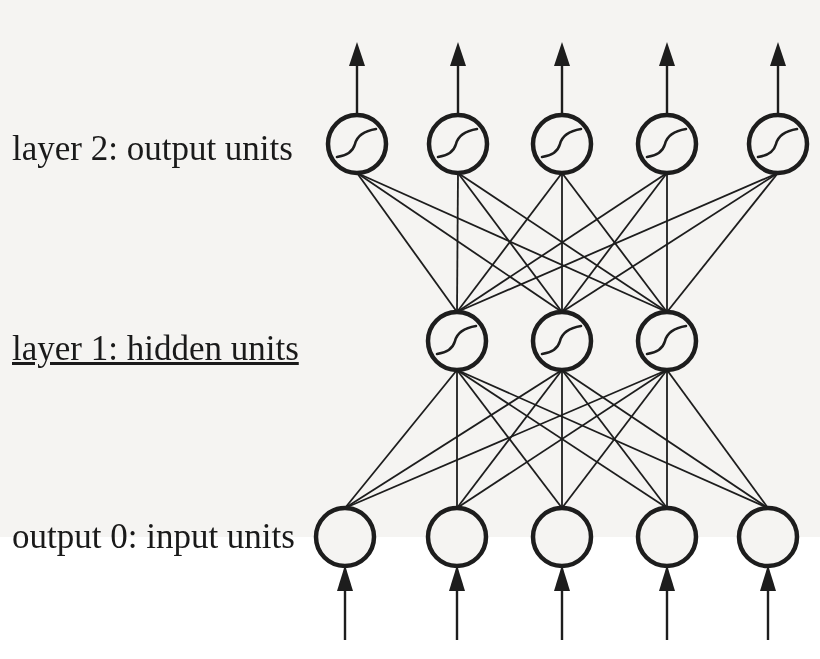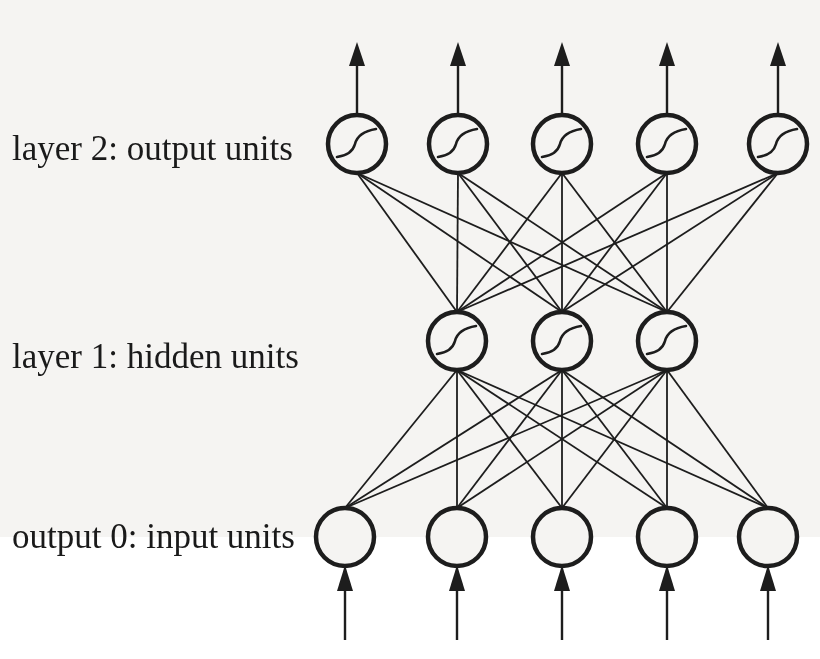--- a/index.html
+++ b/index.html
@@ -26,21 +26,21 @@
   .layer-label {
     position: absolute;
     left: 12px;
     font-size: 35px;
     line-height: 1;
     color: #1a1a1a;
     white-space: nowrap;
     letter-spacing: 0px;
   }
   #label-layer2 { top: 131px; }
-  #label-layer1 { top: 339px; }
+  #label-layer1 { top: 331px; text-decoration: underline; }
   #label-layer0 { top: 519px; }
 </style>
 </head>
 <body>
 
 <div class="canvas">
   <div class="layer-label" id="label-layer2">layer 2: output units</div>
   <div class="layer-label" id="label-layer1">layer 1: hidden units</div>
   <div class="layer-label" id="label-layer0">output 0: input units</div>
   <svg id="net-svg" width="820" height="659" viewBox="0 0 820 659">

